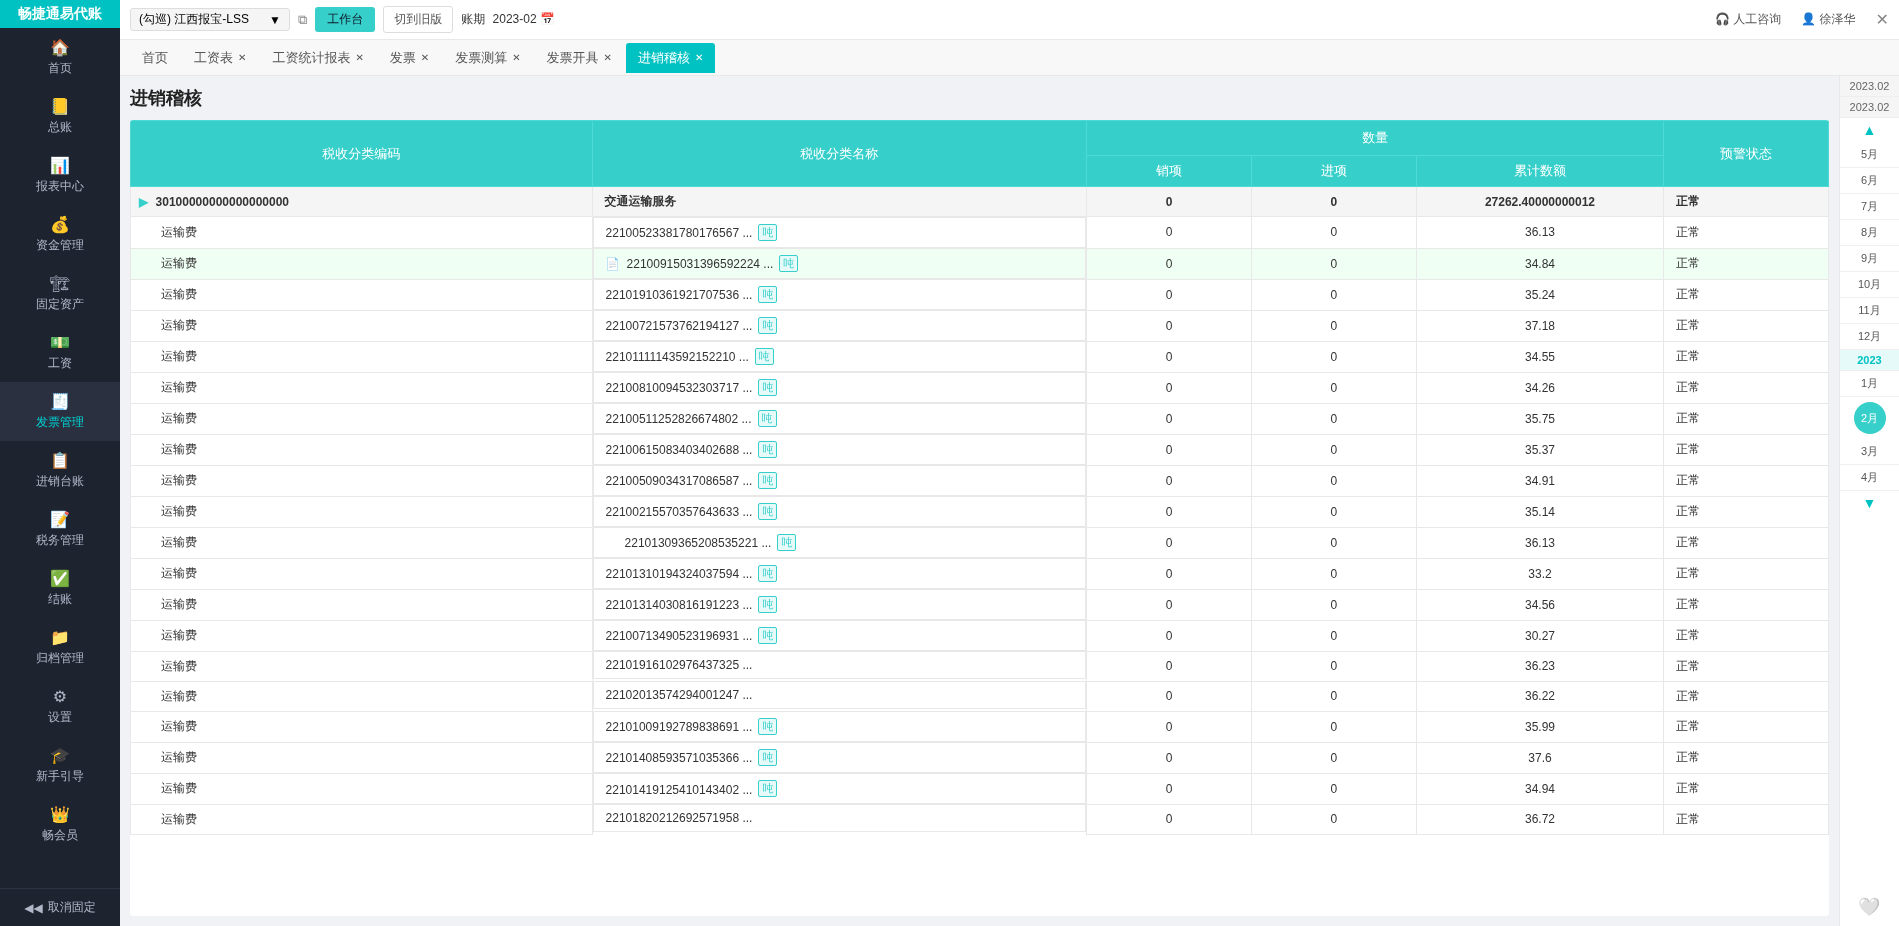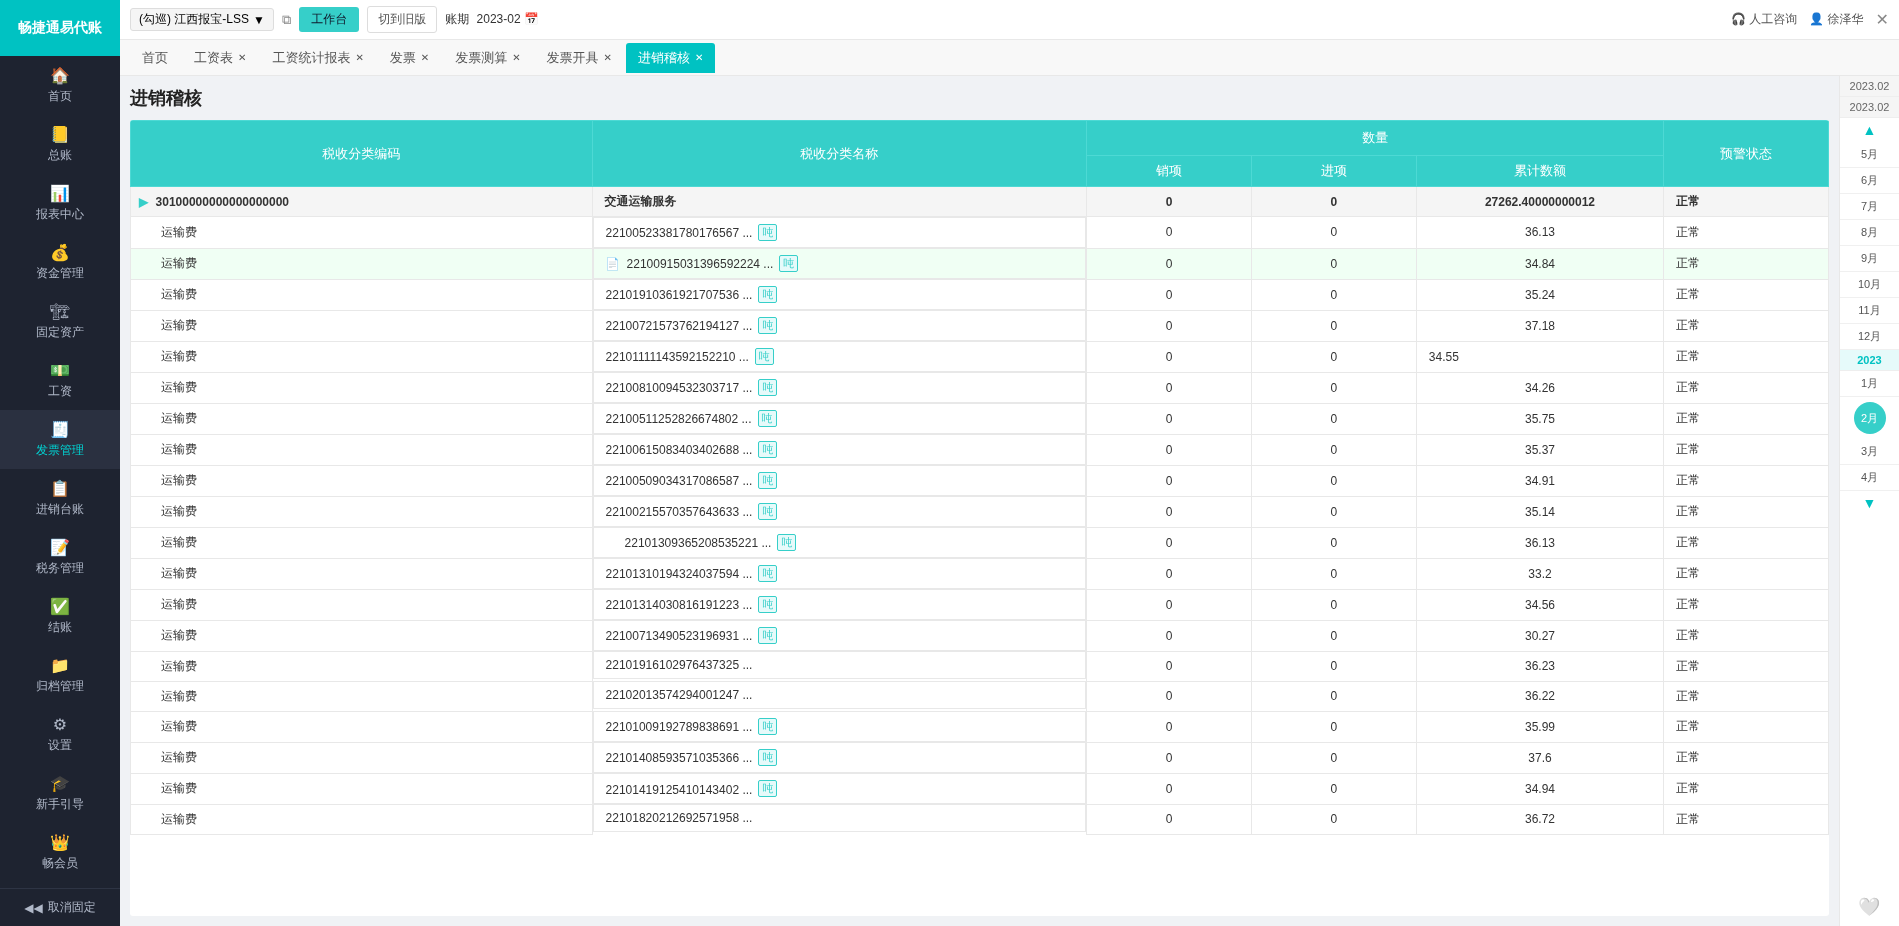--- a/index.html
+++ b/index.html
@@ -15,21 +15,21 @@
       height: 100%;
       flex-shrink: 0;
     }
     .sidebar-logo {
       background: #00c2c2;
       padding: 10px 8px;
       color: white;
       font-size: 14px;
       font-weight: bold;
       text-align: center;
-      height: 56px;
+      height: 28px;
       display: flex;
       align-items: center;
       justify-content: center;
     }
     .sidebar-item {
       display: flex;
       flex-direction: column;
       align-items: center;
       padding: 10px 0;
       cursor: pointer;
@@ -67,21 +67,21 @@
       display: flex;
       align-items: center;
       padding: 0 10px;
       gap: 8px;
       border-bottom: 1px solid #e8e8e8;
       flex-shrink: 0;
     }
     .company-selector {
       display: flex;
       align-items: center;
-      gap: 4px;
+      gap: 20px;
       background: #f5f5f5;
       border: 1px solid #ddd;
       border-radius: 3px;
       padding: 2px 8px;
       cursor: pointer;
       font-size: 12px;
     }
     .btn-workbench {
       background: #36cfc9;
       color: #0f172a;
@@ -97,21 +97,21 @@
       border: 1px solid #ddd;
       border-radius: 3px;
       padding: 4px 10px;
       cursor: pointer;
       font-size: 12px;
     }
     .top-bar-right {
       margin-left: auto;
       display: flex;
       align-items: center;
-      gap: 12px;
+      gap: 20px;
       font-size: 12px;
       color: #555;
     }
     .top-bar-right .support { cursor: pointer; color: #555; }
     .top-bar-right .user { cursor: pointer; color: #555; }
 
     
     .tab-bar {
       height: 36px;
       background: #f8f8f8;
@@ -539,21 +539,21 @@
       </tr>
               <tr>
         <td style="padding-left:30px;">运输费</td>
         <td style="display:flex; align-items:center; gap:6px;">
 
           <span>22101111143592152210 ...</span>
           <span style="background:#e6fafa; color:#36cfc9; border:1px solid #36cfc9; border-radius:2px; padding:0 3px; font-size:11px;">吨</span>
         </td>
         <td style="text-align:center;">0</td>
         <td style="text-align:center;">0</td>
-        <td style="text-align:left;">34.55</td>
+        <td style="text-align:center;">34.55</td>
         <td>正常</td>
       </tr>
               <tr>
         <td style="padding-left:30px;">运输费</td>
         <td style="display:flex; align-items:center; gap:6px;">
 
           <span>22100810094532303717 ...</span>
           <span style="background:#e6fafa; color:#36cfc9; border:1px solid #36cfc9; border-radius:2px; padding:0 3px; font-size:11px;">吨</span>
         </td>
         <td style="text-align:center;">0</td>

